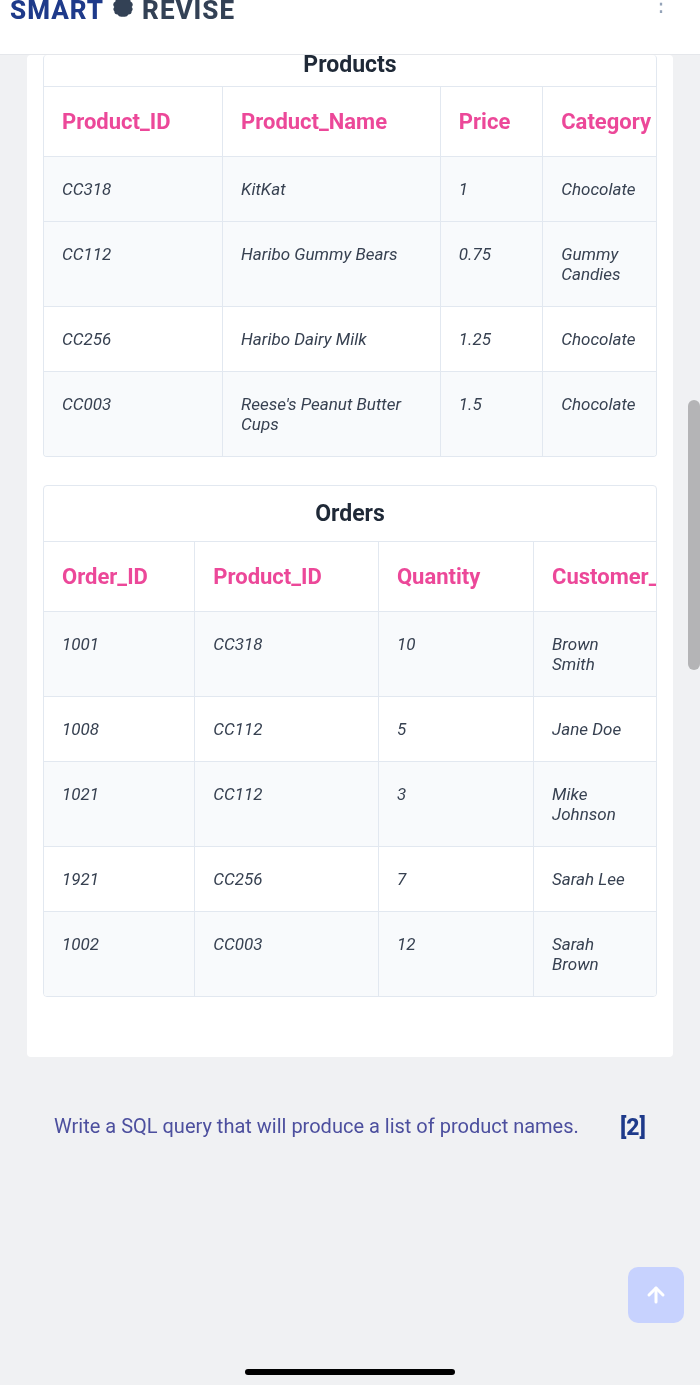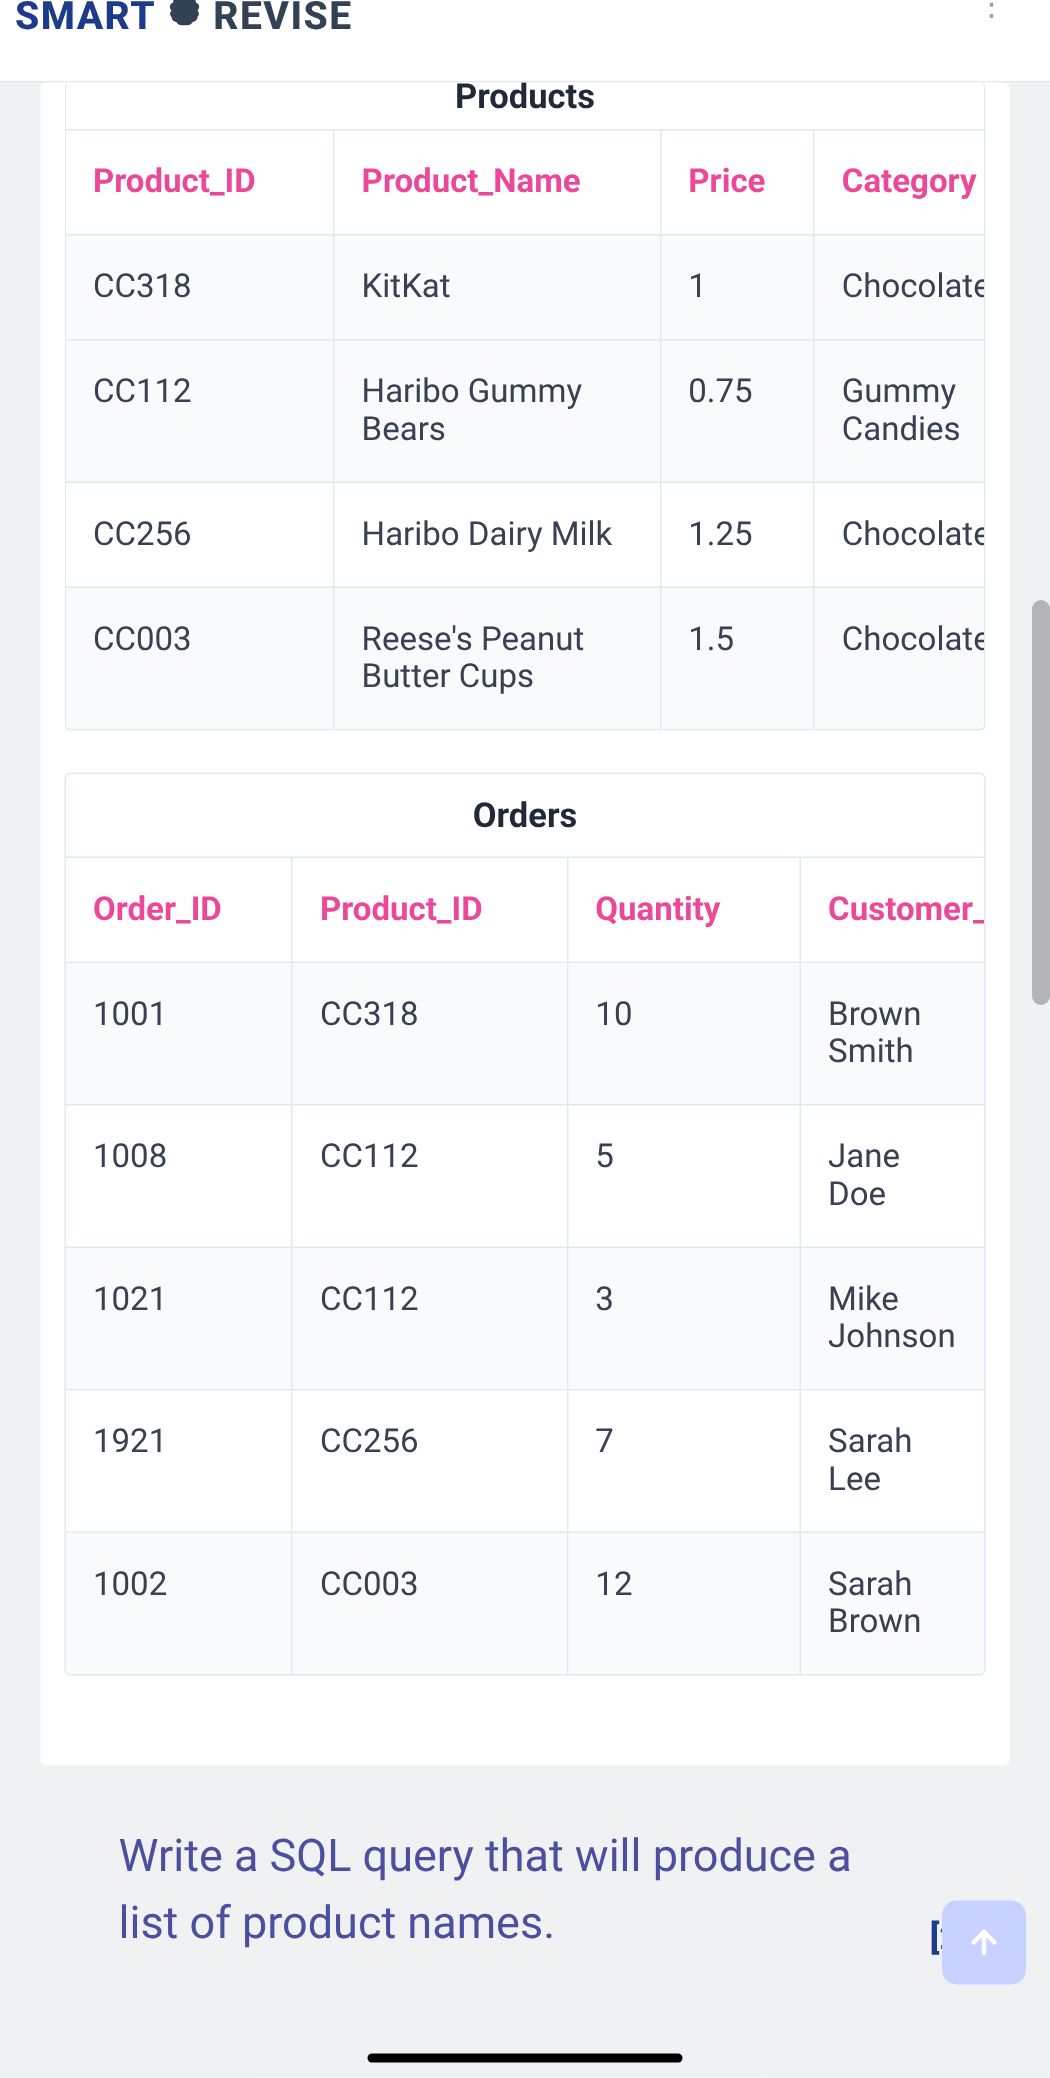--- a/index.html
+++ b/index.html
@@ -39,21 +39,21 @@
       line-height: 8px;
       letter-spacing: 0;
       cursor: pointer;
       padding-top: 0px;
     }
     .content-wrap {
       padding: 0 4px;
     }
     .card {
       background: #fff;
-      margin: 0 auto;
+      margin: 16px auto;
       width: 646px;
       padding: 0 16px 32px 16px;
       border-radius: 4px;
       position: relative;
       margin-top: 0;
     }
     .table-wrap {
       overflow-x: hidden;
       border: 1px solid #e2e8f0;
       border-radius: 4px;
@@ -81,44 +81,44 @@
       font-weight: 700;
       color: #ec4899;
       border-bottom: 1px solid #e2e8f0;
       border-right: 1px solid #e2e8f0;
       white-space: nowrap;
       overflow: hidden;
     }
     th:last-child { border-right: none; }
     td {
       padding: 22px 18px;
-      font-size: 22px;
+      font-size: 17px;
       color: #374151;
       border-bottom: 1px solid #e2e8f0;
       border-right: 1px solid #e2e8f0;
       vertical-align: top;
       overflow: hidden;
+      font-style: italic;
     }
     td:last-child { border-right: none; }
     tr.odd { background: #f8fafc; }
     tr.even { background: #fff; }
     tr:last-child td { border-bottom: none; }
     .question-row {
       display: flex;
       align-items: flex-end;
       justify-content: space-between;
       padding: 38px 50px 16px 50px;
       gap: 20px;
     }
     .question-text {
       color: #4c4f9e;
-      font-size: 30px;
+      font-size: 20px;
       line-height: 1.5;
       flex: 1;
-      margin-left: 25px;
     }
     .marks {
       color: #1e3a8a;
       font-weight: 800;
       font-size: 23px;
       white-space: nowrap;
     }
     .scroll-top {
       position: absolute;
       right: 16px;

